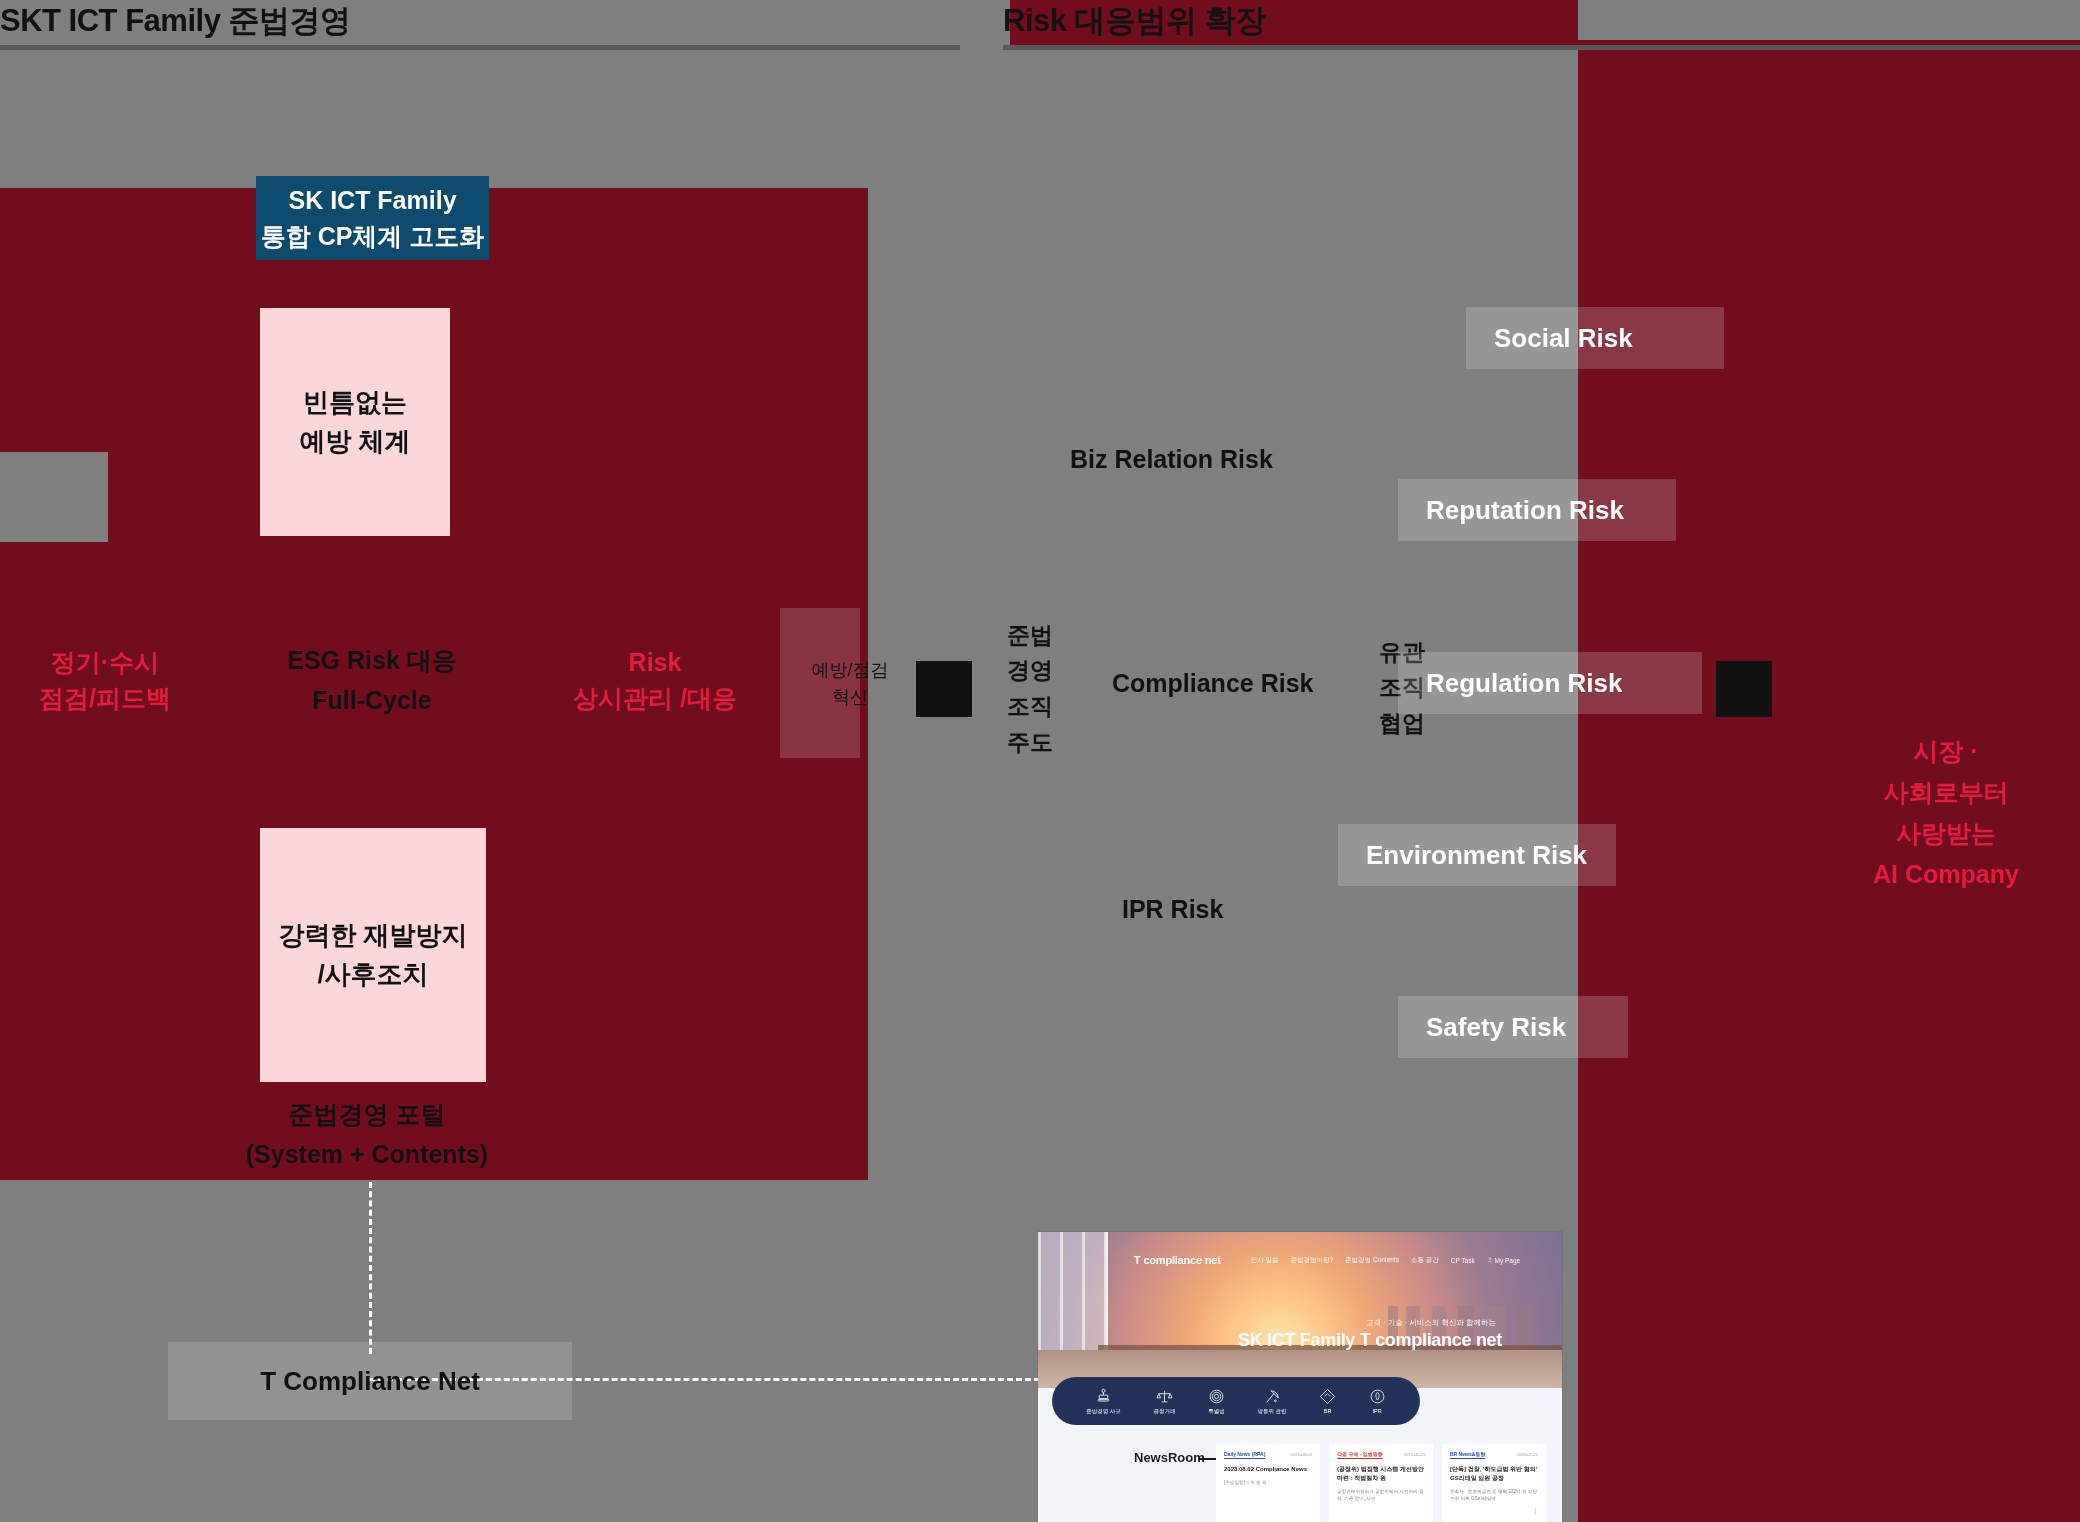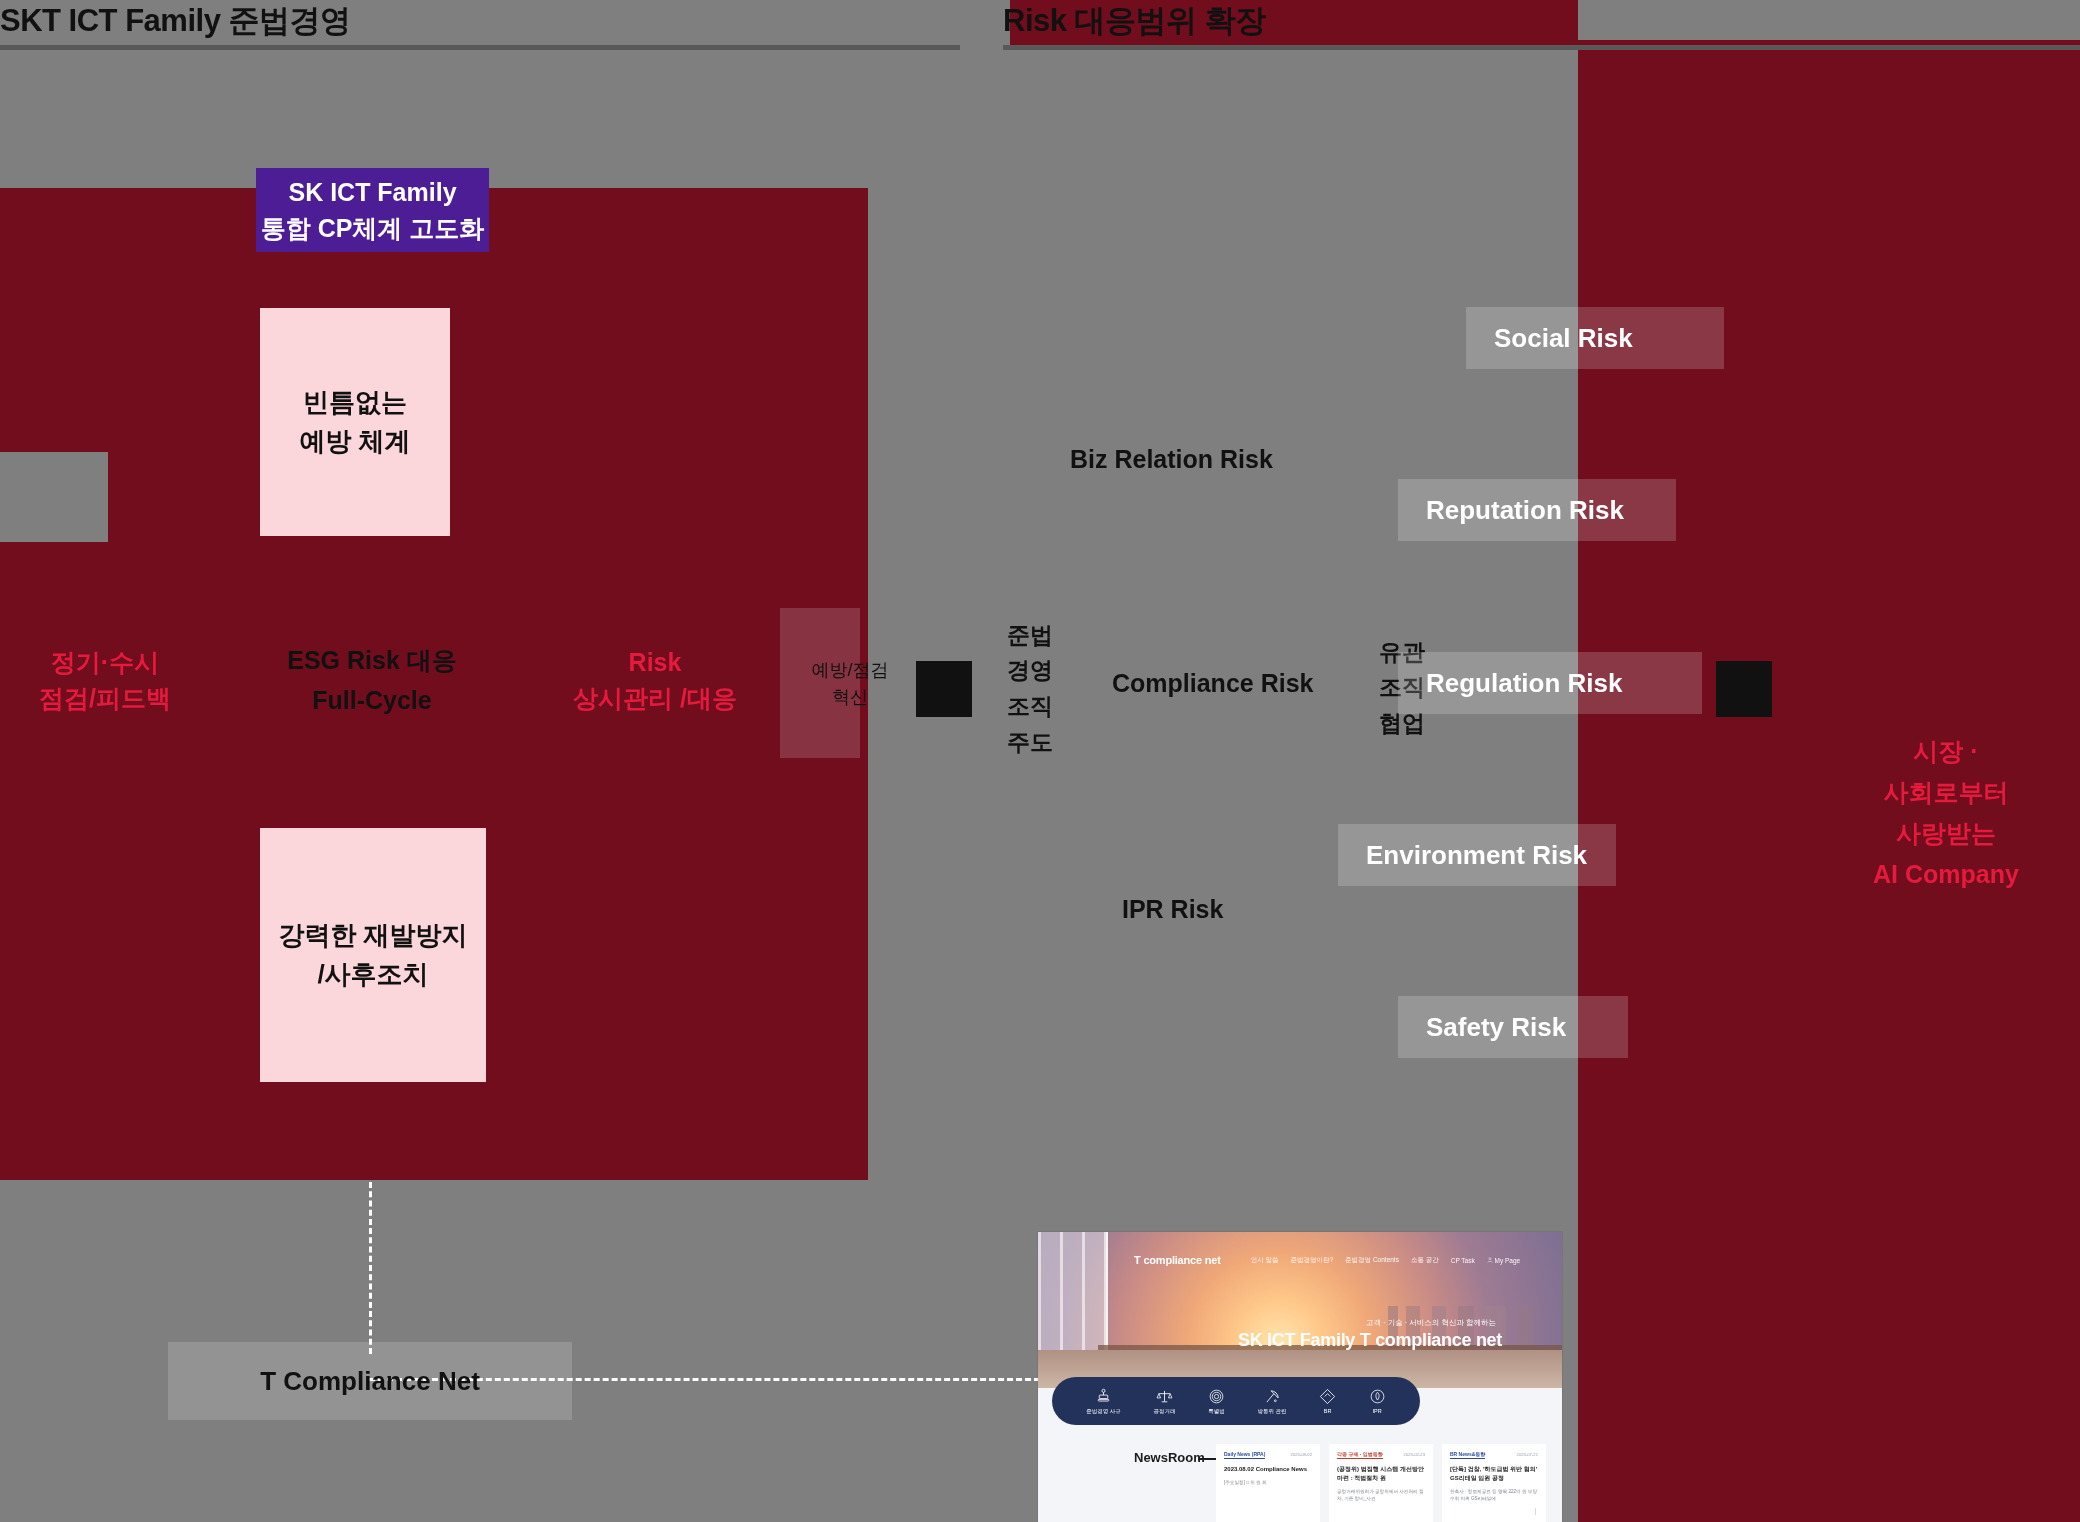--- a/index.html
+++ b/index.html
@@ -82,30 +82,31 @@
     color: #111111;
     white-space: nowrap;
     letter-spacing: -0.5px;
   }
   .hdr-left  { left: 0px;   top: 0px; }
   .hdr-right { left: 1003px; top: 0px; }
 
   
   .chip-dark {
     position: absolute;
-    background: #4c1d95;
+    background: #0c4a6e;
     color: #ffffff;
     font-weight: 700;
     text-align: center;
     display: flex;
     align-items: center;
     justify-content: center;
     flex-direction: column;
     line-height: 1.45;
     white-space: pre-line;
+    margin-top: 8px;
   }
   .title-cp {
     left: 256px; top: 168px;
     width: 233px; height: 84px;
     font-size: 25px;
   }
   .pinkbox {
     position: absolute;
     background: #FBD7DC;
     color: #111111;
@@ -442,20 +443,22 @@
 
   <div class="lbl-red lbl-periodic">정기·수시
 점검/피드백</div>
 
   <div class="lbl-black lbl-esg">ESG Risk 대응
 Full-Cycle</div>
 
   <div class="lbl-red lbl-risk-mgmt">Risk
 상시관리 /대응</div>
 
+  <div class="lbl-black lbl-portal">준법경영 포털
+(System + Contents)</div>
 
   <div class="dash-v"></div>
   <div class="dash-h"></div>
 
   <div class="box-tcn">T Compliance Net</div>
 
   <div class="mid-col mid-col-a"></div>
 
   <div class="lbl-prevent">예방/점검
 혁신</div>

